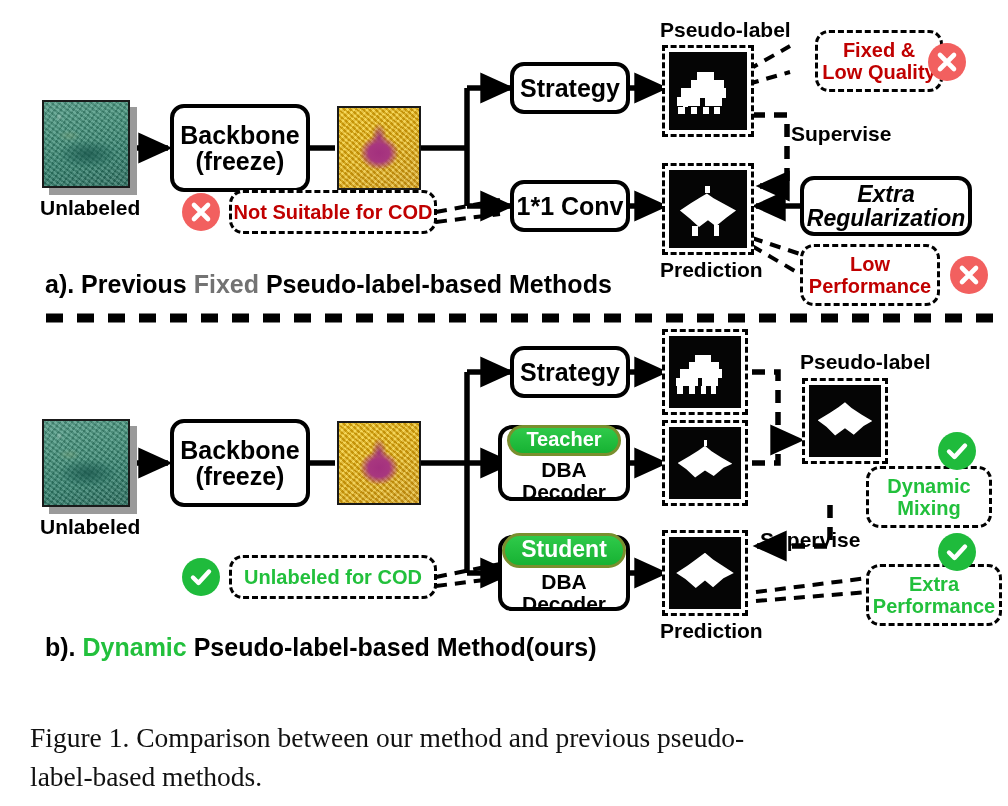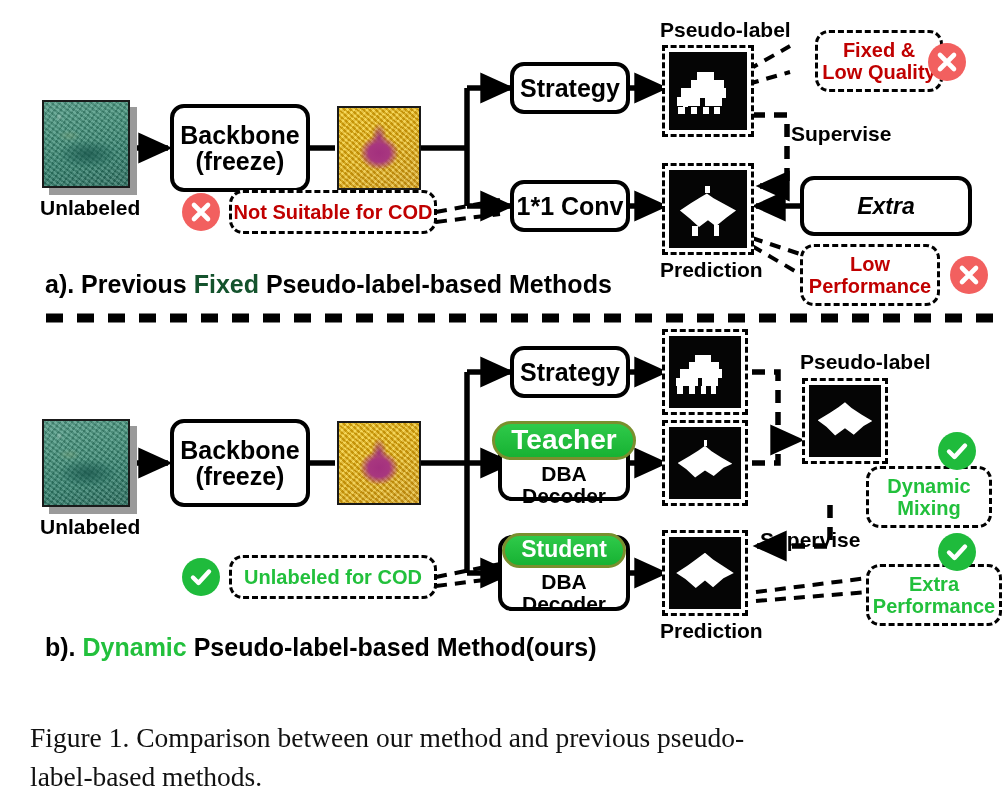--- a/index.html
+++ b/index.html
@@ -63,21 +63,21 @@
   
   .badge{position:absolute;border-radius:50%;}
   .badge.x{background:#f2605f;}
   .badge.c{background:#1fbb3c;}
   .badge svg{position:absolute;left:0;top:0;}
 
   
   .lbl{position:absolute;font-weight:bold;white-space:nowrap;}
 
   .caption-sec{position:absolute;font-weight:bold;white-space:nowrap;}
-  .caption-sec .hi-red{color:#14532d;}
+  .caption-sec .hi-red{color:#737373;}
   .caption-sec .hi-green{color:#22C03C;}
 
   .figcap{position:absolute;font-family:"Liberation Serif",serif;
           font-size:27.5px;line-height:1.42;color:#111;}
 
   svg.lines{position:absolute;left:0;top:0;width:1008px;height:806px;
             pointer-events:none;overflow:visible;}
 </style>
 </head>
 <body>
@@ -213,20 +213,21 @@
       <div class="blob" style="left:30%;top:72%;width:7%;height:12%;"></div>
       <div class="blob" style="left:58%;top:70%;width:6%;height:14%;"></div>
     </div>
   </div>
   <div class="lbl" style="left:660px;top:258px;font-size:21px;">Prediction</div>
 
   <div class="lbl" style="left:791px;top:122px;font-size:21px;">Supervise</div>
 
   <div class="rbox" style="left:800px;top:176px;width:172px;height:60px;font-size:23px;font-style:italic;">
     <span class="l1">Extra</span>
+    <span class="l2">Regularization</span>
   </div>
 
   <div class="callout red" style="left:790px;top:30px;width:128px;height:62px;font-size:20px;margin-left:25px;">
     <span>Fixed &amp;</span>
     <span>Low Quality</span>
   </div>
   <div class="badge x" style="left:928px;top:43px;width:38px;height:38px;">
     <svg width="38" height="38" viewBox="0 0 38 38" aria-hidden="true">
       <path d="M12 12 L26 26 M26 12 L12 26" stroke="#fff" stroke-width="4.6" stroke-linecap="round"></path>
     </svg>
@@ -268,21 +269,21 @@
 
   <div class="thumb" style="left:337px;top:421px;width:84px;height:84px;">
     <div class="pic photo-feat"></div>
   </div>
 
   <div class="rbox" style="left:510px;top:346px;width:120px;height:52px;font-size:25px;">
     <span>Strategy</span>
   </div>
 
   <div class="rbox" style="left:498px;top:425px;width:132px;height:76px;font-size:21px;padding-top:2px;">
-    <span class="pill" style="font-size:28px;">Teacher</span>
+    <span class="pill" style="font-size:20px;">Teacher</span>
     <span class="l2" style="font-weight:bold;margin-top:3px;">DBA Decoder</span>
   </div>
 
   <div class="rbox" style="left:498px;top:535px;width:132px;height:76px;font-size:21px;padding-top:2px;">
     <span class="pill" style="font-size:23px;">Student</span>
     <span class="l2" style="font-weight:bold;margin-top:3px;">DBA Decoder</span>
   </div>
 
   <div class="mask" style="left:662px;top:329px;width:86px;height:86px;">
     <div class="plate">

